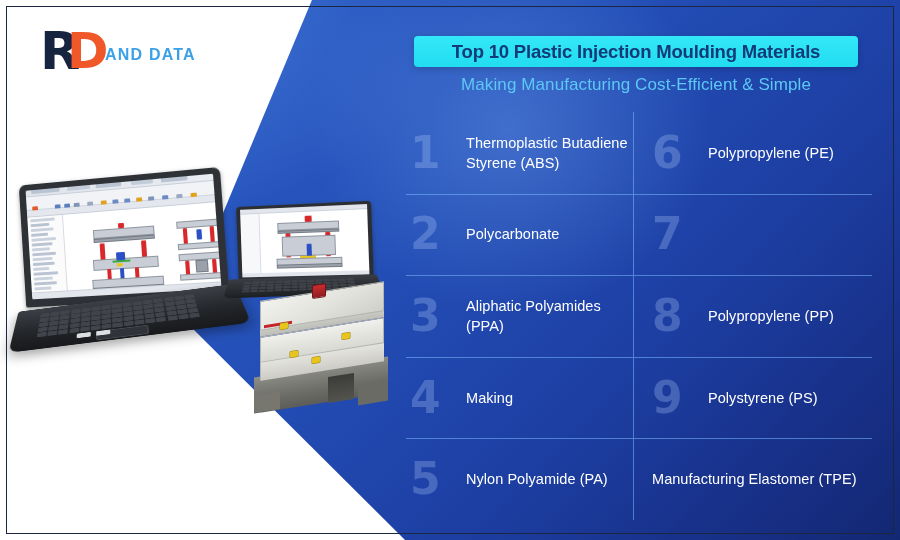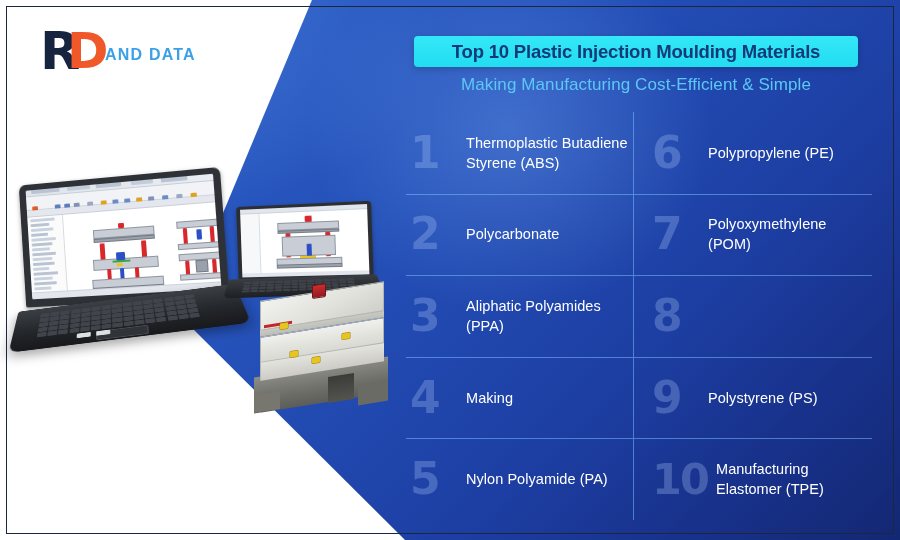--- a/index.html
+++ b/index.html
@@ -664,44 +664,43 @@
       <span class="num">6</span>
       <span class="item-label">Polypropylene (PE)</span>
     </div>
 
     <div class="cell col-left rowline">
       <span class="num">2</span>
       <span class="item-label">Polycarbonate</span>
     </div>
     <div class="cell col-right rowline">
       <span class="num">7</span>
-      <span class="item-label">Polyoxymethylene (POM)</span>
     </div>
 
     <div class="cell col-left rowline">
       <span class="num">3</span>
       <span class="item-label">Aliphatic Polyamides (PPA)</span>
     </div>
     <div class="cell col-right rowline">
       <span class="num">8</span>
+      <span class="item-label">Polypropylene (PP)</span>
     </div>
 
     <div class="cell col-left rowline">
       <span class="num">4</span>
       <span class="item-label">Making</span>
     </div>
     <div class="cell col-right rowline">
       <span class="num">9</span>
       <span class="item-label">Polystyrene (PS)</span>
     </div>
 
     <div class="cell col-left rowline">
       <span class="num">5</span>
       <span class="item-label">Nylon Polyamide (PA)</span>
     </div>
     <div class="cell col-right rowline">
-      <span class="num wide">10</span>
       <span class="item-label">Manufacturing Elastomer (TPE)</span>
     </div>
   </div>
 
   <div class="frame"></div>
 </div>
 
 </body></html>

